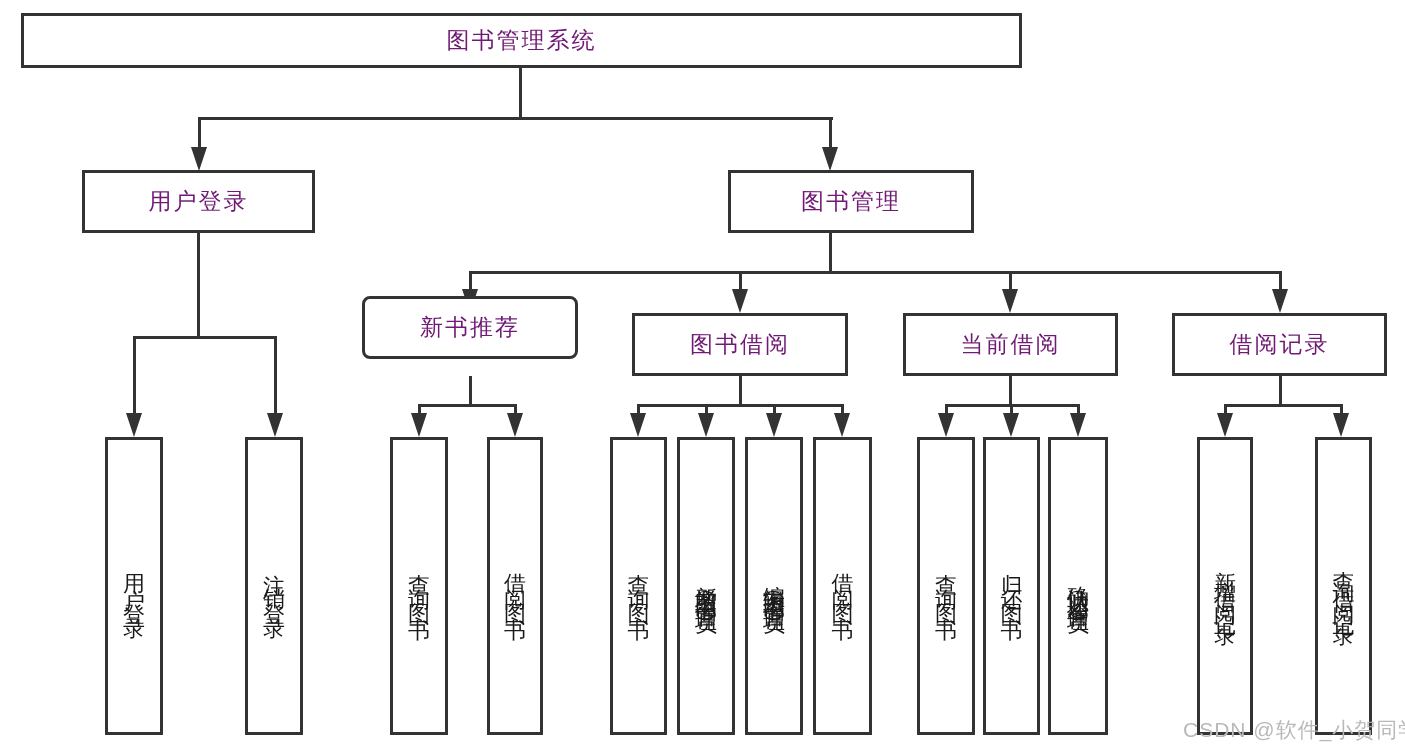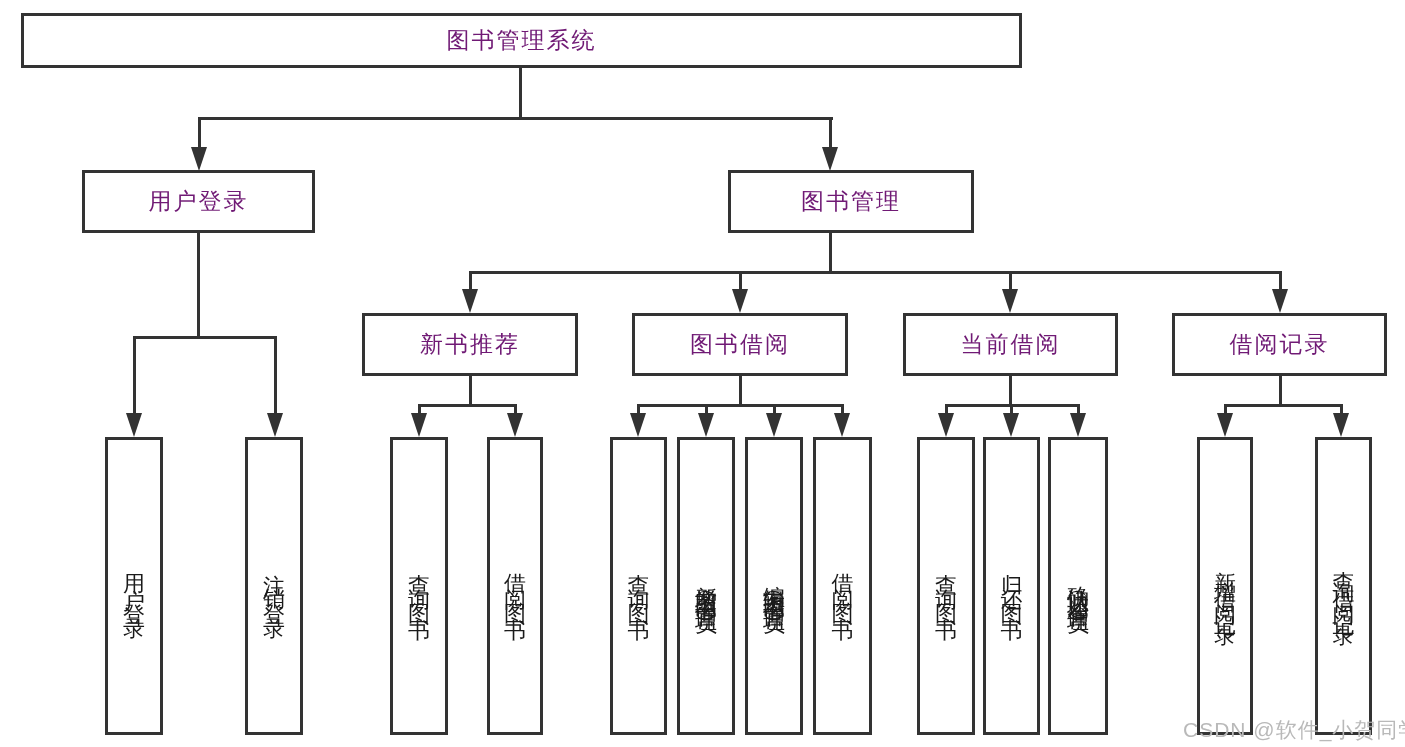--- a/index.html
+++ b/index.html
@@ -84,21 +84,21 @@
   <div class="h" style="left:469px;top:271px;width:813px;height:3px;"></div>
   <div class="v" style="left:469px;top:271px;width:3px;height:22px;"></div>
   <div class="arrow" style="left:462px;top:289px;"></div>
   <div class="v" style="left:739px;top:271px;width:3px;height:22px;"></div>
   <div class="arrow" style="left:732px;top:289px;"></div>
   <div class="v" style="left:1009px;top:271px;width:3px;height:22px;"></div>
   <div class="arrow" style="left:1002px;top:289px;"></div>
   <div class="v" style="left:1279px;top:271px;width:3px;height:22px;"></div>
   <div class="arrow" style="left:1272px;top:289px;"></div>
 
-  <div class="box" style="left:362px;top:313px;width:216px;height:63px;">新书推荐</div>
+  <div class="box" style="left:362px;top:296px;width:216px;height:63px;border-radius:8px;">新书推荐</div>
   <div class="box" style="left:903px;top:313px;width:215px;height:63px;">当前借阅</div>
   <div class="box" style="left:632px;top:313px;width:216px;height:63px;">图书借阅</div>
   <div class="box" style="left:1172px;top:313px;width:215px;height:63px;">借阅记录</div>
 
   <div class="v" style="left:469px;top:376px;width:3px;height:31px;"></div>
   <div class="h" style="left:418px;top:404px;width:99px;height:3px;"></div>
   <div class="v" style="left:418px;top:404px;width:3px;height:12px;"></div>
   <div class="arrow" style="left:411px;top:413px;"></div>
   <div class="v" style="left:514px;top:404px;width:3px;height:12px;"></div>
   <div class="arrow" style="left:507px;top:413px;"></div>

